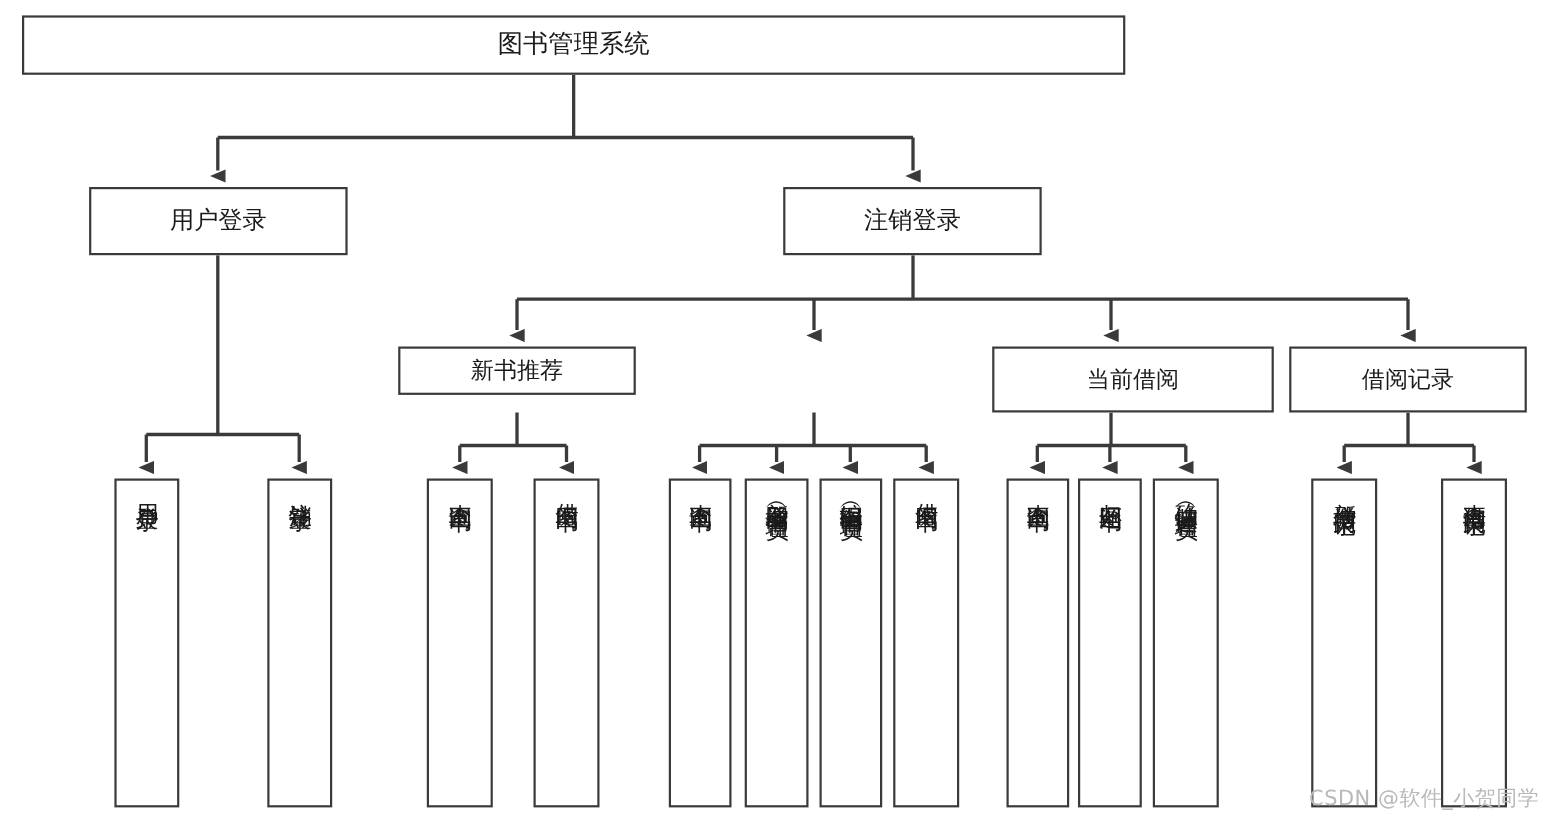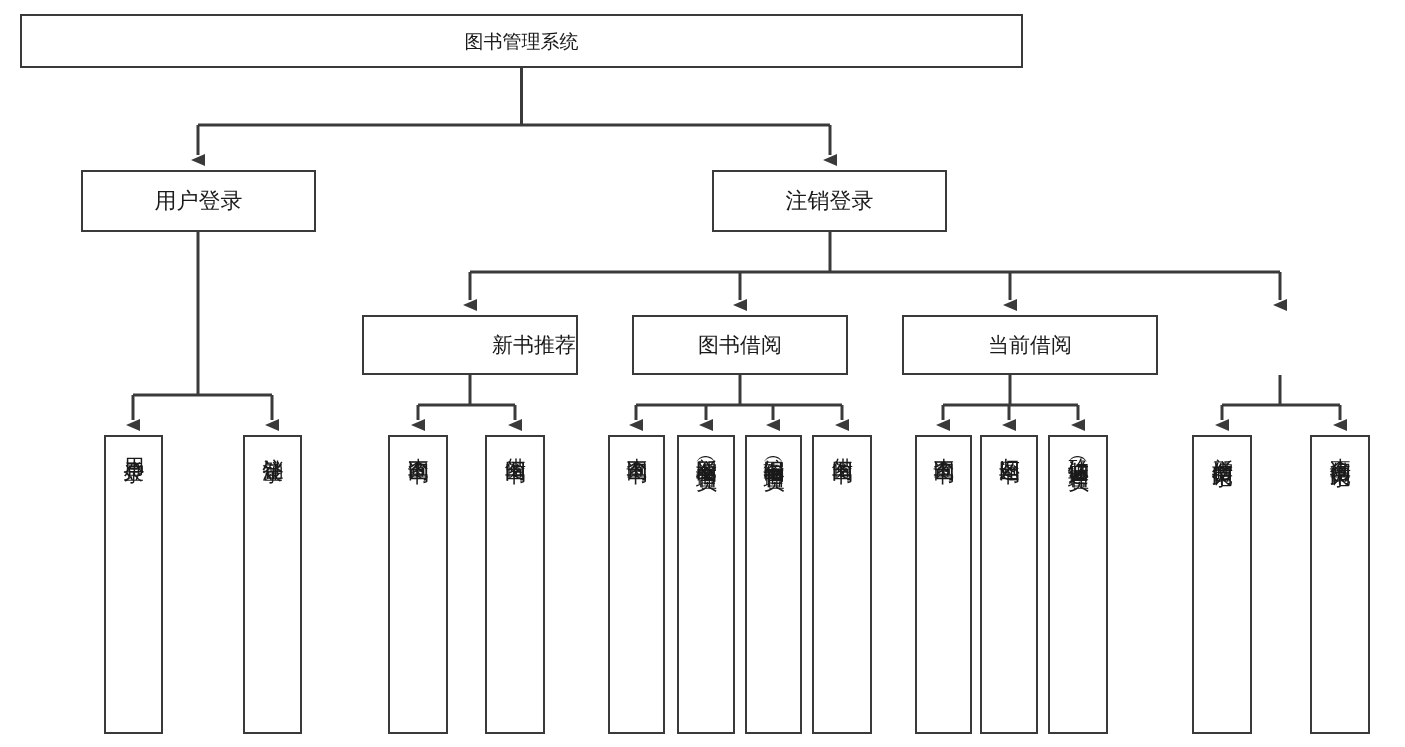--- a/index.html
+++ b/index.html
@@ -21,21 +21,21 @@
     position: absolute;
     box-sizing: border-box;
     border: 2px solid #3a3a3a;
     background: #ffffff;
     display: flex;
     align-items: center;
     justify-content: center;
     color: #1a1a1a;
     line-height: 1.18;
   }
-  .node.level0 { font-size: 19px; }
+  .node.level0 { font-size: 23px; }
   .node.level1 { font-size: 22px; }
   .node.level2 { font-size: 21px; }
   .leaf {
     position: absolute;
     box-sizing: border-box;
     border: 2px solid #3a3a3a;
     background: #ffffff;
     display: flex;
     align-items: flex-start;
     justify-content: center;
@@ -128,28 +128,28 @@
     <span>图书管理系统</span>
   </div>
 
   <div class="node level1" style="left:81px; top:170px; width:235px; height:62px;">
     <span>用户登录</span>
   </div>
   <div class="node level1" style="left:712px; top:170px; width:235px; height:62px;">
     <span>注销登录</span>
   </div>
 
-  <div class="node level2" style="left:362px; top:315px; width:216px; height:60px;justify-content:flex-end;">
+  <div class="node level2" style="left:362px; top:315px; width:216px; height:44px;">
     <span>新书推荐</span>
-  </div>
-  <div class="node level2" style="left:632px; top:315px; width:216px; height:60px;">
-    <span>图书借阅</span>
   </div>
   <div class="node level2" style="left:902px; top:315px; width:256px; height:60px;">
     <span>当前借阅</span>
+  </div>
+  <div class="node level2" style="left:1172px; top:315px; width:216px; height:60px;">
+    <span>借阅记录</span>
   </div>
 
   <div class="leaf" style="left:104px; top:435px; width:59px; height:299px;">
     <span class="vtext">用户登录</span>
   </div>
   <div class="leaf" style="left:243px; top:435px; width:59px; height:299px;">
     <span class="vtext">注销登录</span>
   </div>
   <div class="leaf" style="left:388px; top:435px; width:60px; height:299px;">
     <span class="vtext">查询图书</span>
@@ -178,14 +178,15 @@
   <div class="leaf" style="left:1048px; top:435px; width:60px; height:299px;">
     <span class="vtext">确认归还（管理员）</span>
   </div>
   <div class="leaf" style="left:1192px; top:435px; width:60px; height:299px;">
     <span class="vtext">新增借阅记录</span>
   </div>
   <div class="leaf" style="left:1310px; top:435px; width:60px; height:299px;">
     <span class="vtext">查询借阅记录</span>
   </div>
 
+  <div class="watermark" style="left:1190px; top:713px;">CSDN @软件_小贺同学</div>
 
 </div>
 
 </body></html>

